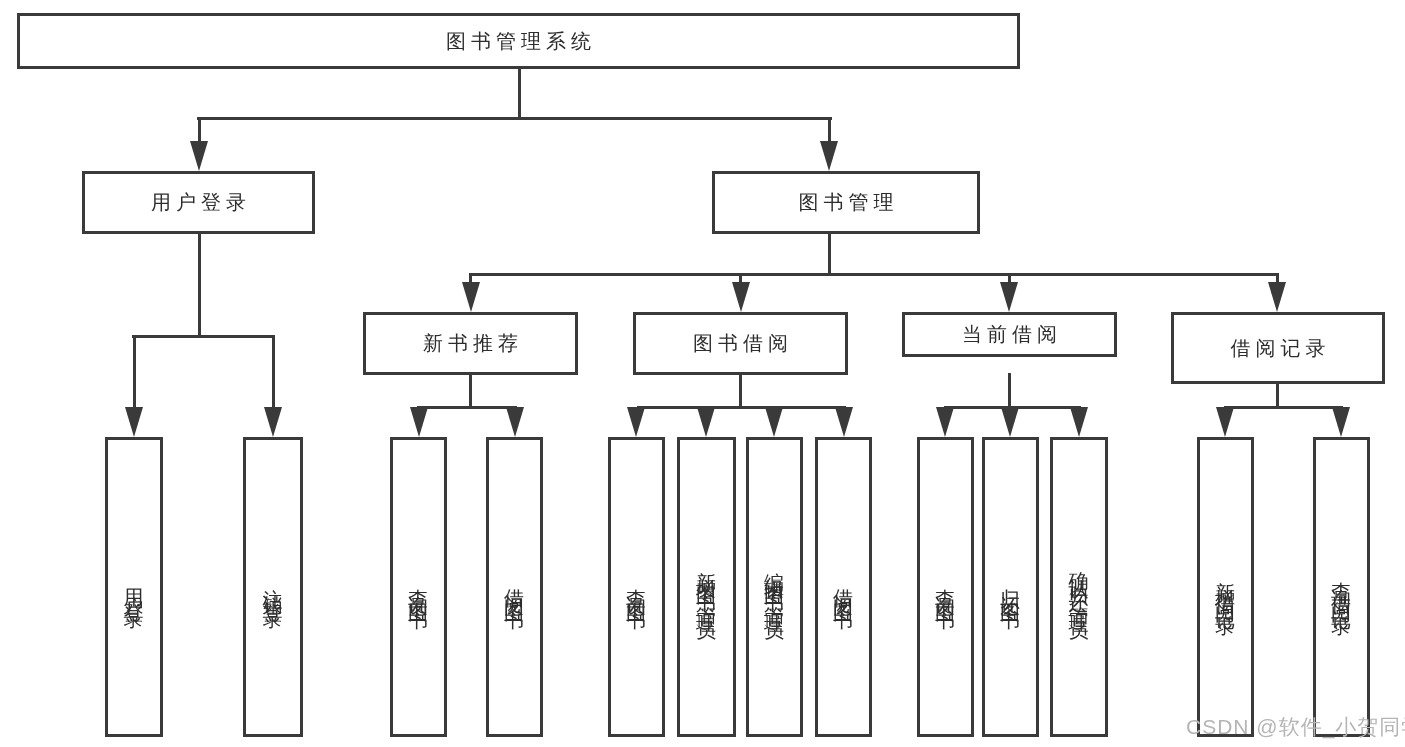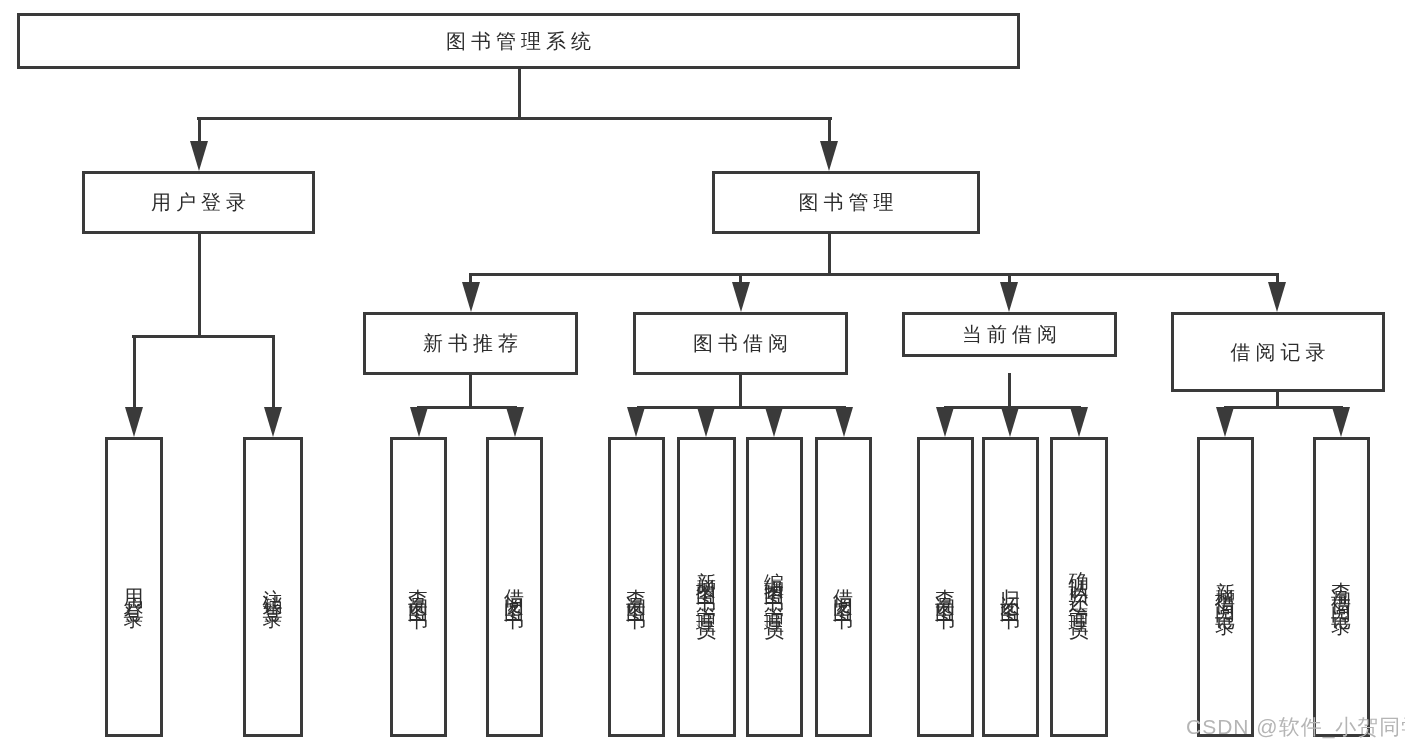--- a/index.html
+++ b/index.html
@@ -109,21 +109,21 @@
 
   <div class="box" style="left:363px; top:312px; width:215px; height:63px;">
     <span>新书推荐</span>
   </div>
   <div class="box" style="left:633px; top:312px; width:215px; height:63px;">
     <span>图书借阅</span>
   </div>
   <div class="box" style="left:902px; top:312px; width:215px; height:45px;">
     <span>当前借阅</span>
   </div>
-  <div class="box" style="left:1171px; top:312px; width:214px; height:80px;">
+  <div class="box" style="left:1171px; top:312px; width:214px; height:72px;">
     <span>借阅记录</span>
   </div>
 
   <div class="vline" style="left:469px; top:373px; height:35px;"></div>
   <div class="hline" style="left:417px; top:406px; width:100px;"></div>
   <div class="arrow" style="left:410px; top:407px;"></div>
   <div class="arrow" style="left:506px; top:407px;"></div>
 
   <div class="vline" style="left:739px; top:373px; height:35px;"></div>
   <div class="hline" style="left:637px; top:406px; width:209px;"></div>

